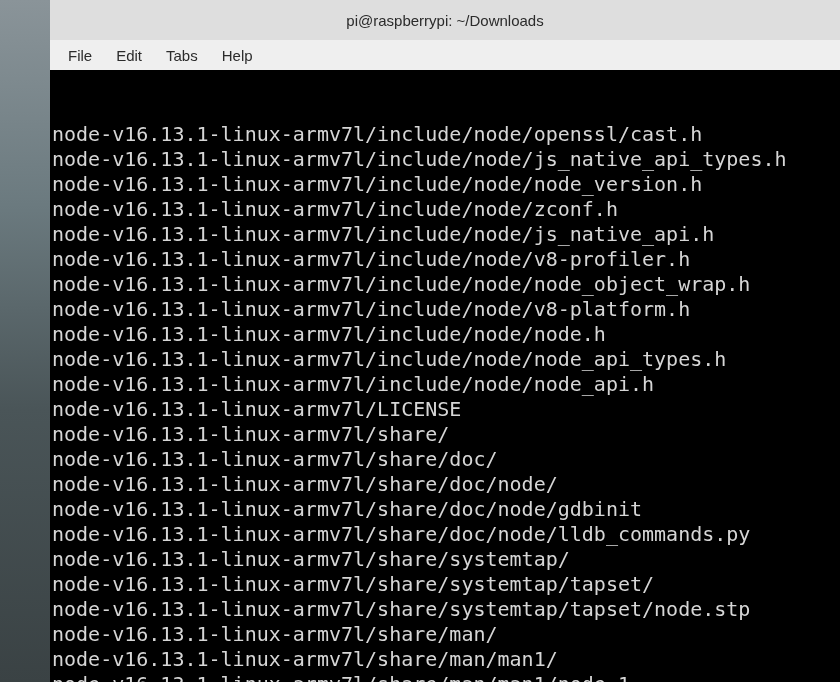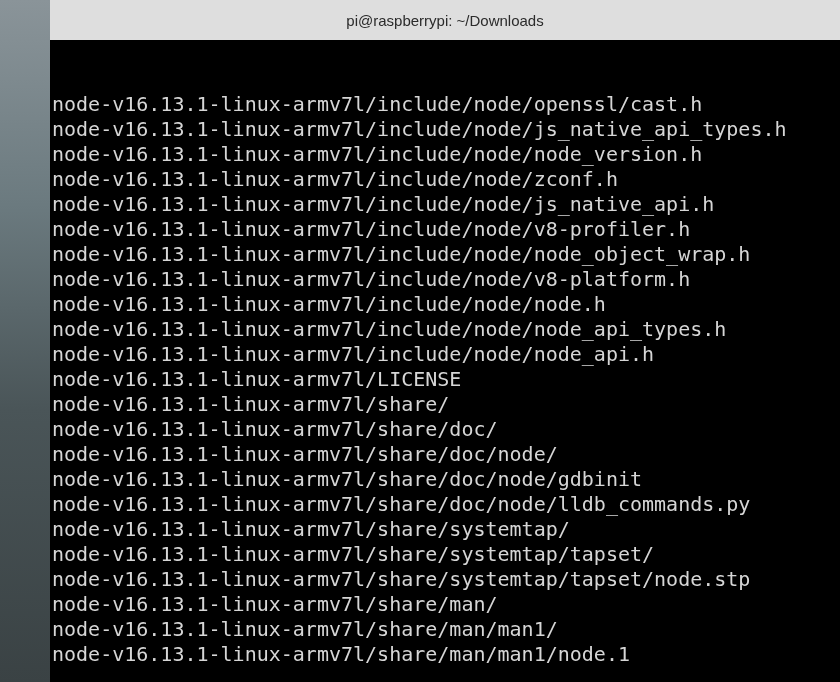--- a/index.html
+++ b/index.html
@@ -65,17 +65,23 @@
       color: #d6d6d6;
     }
   </style>
 </head>
 <body>
 
 <div class="window">
   <div class="titlebar">
     <span>pi@raspberrypi: ~/Downloads</span>
   </div>
+  <div class="menubar">
+    <div class="menu-item">File</div>
+    <div class="menu-item">Edit</div>
+    <div class="menu-item">Tabs</div>
+    <div class="menu-item">Help</div>
+  </div>
   <div class="terminal-content">
     <div id="output-container"><div class="output-line">node-v16.13.1-linux-armv7l/include/node/openssl/cast.h</div><div class="output-line">node-v16.13.1-linux-armv7l/include/node/js_native_api_types.h</div><div class="output-line">node-v16.13.1-linux-armv7l/include/node/node_version.h</div><div class="output-line">node-v16.13.1-linux-armv7l/include/node/zconf.h</div><div class="output-line">node-v16.13.1-linux-armv7l/include/node/js_native_api.h</div><div class="output-line">node-v16.13.1-linux-armv7l/include/node/v8-profiler.h</div><div class="output-line">node-v16.13.1-linux-armv7l/include/node/node_object_wrap.h</div><div class="output-line">node-v16.13.1-linux-armv7l/include/node/v8-platform.h</div><div class="output-line">node-v16.13.1-linux-armv7l/include/node/node.h</div><div class="output-line">node-v16.13.1-linux-armv7l/include/node/node_api_types.h</div><div class="output-line">node-v16.13.1-linux-armv7l/include/node/node_api.h</div><div class="output-line">node-v16.13.1-linux-armv7l/LICENSE</div><div class="output-line">node-v16.13.1-linux-armv7l/share/</div><div class="output-line">node-v16.13.1-linux-armv7l/share/doc/</div><div class="output-line">node-v16.13.1-linux-armv7l/share/doc/node/</div><div class="output-line">node-v16.13.1-linux-armv7l/share/doc/node/gdbinit</div><div class="output-line">node-v16.13.1-linux-armv7l/share/doc/node/lldb_commands.py</div><div class="output-line">node-v16.13.1-linux-armv7l/share/systemtap/</div><div class="output-line">node-v16.13.1-linux-armv7l/share/systemtap/tapset/</div><div class="output-line">node-v16.13.1-linux-armv7l/share/systemtap/tapset/node.stp</div><div class="output-line">node-v16.13.1-linux-armv7l/share/man/</div><div class="output-line">node-v16.13.1-linux-armv7l/share/man/man1/</div><div class="output-line">node-v16.13.1-linux-armv7l/share/man/man1/node.1</div></div>
     
   </div>
 </div>
 
 </body></html>

